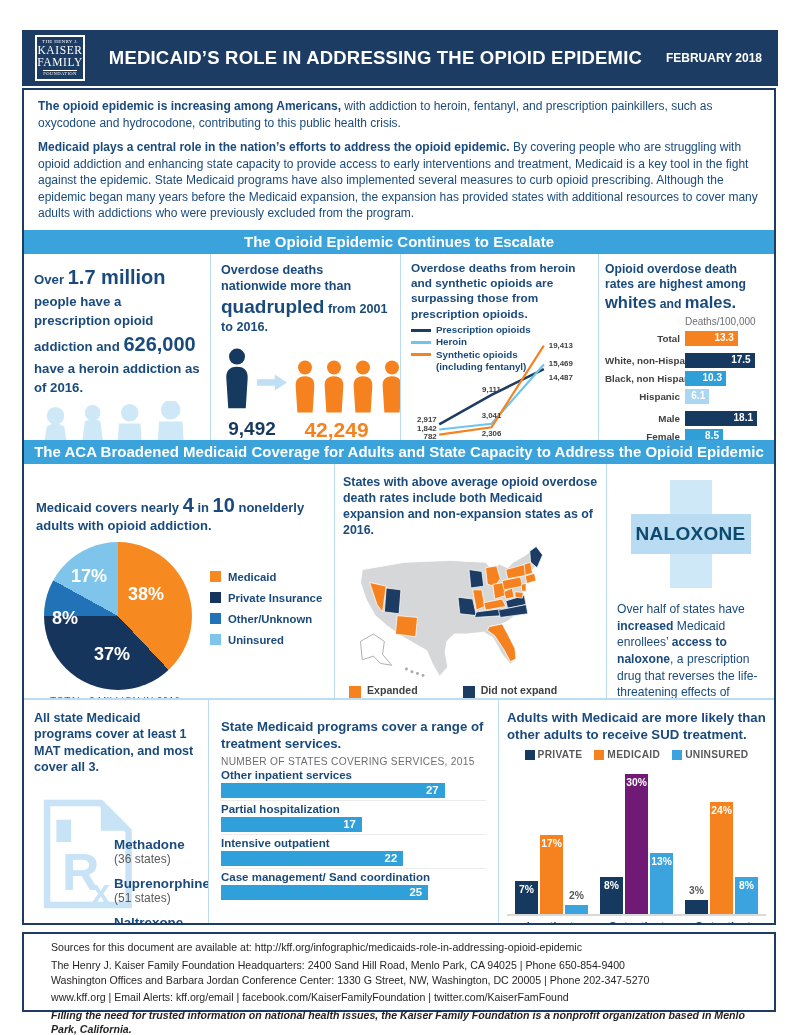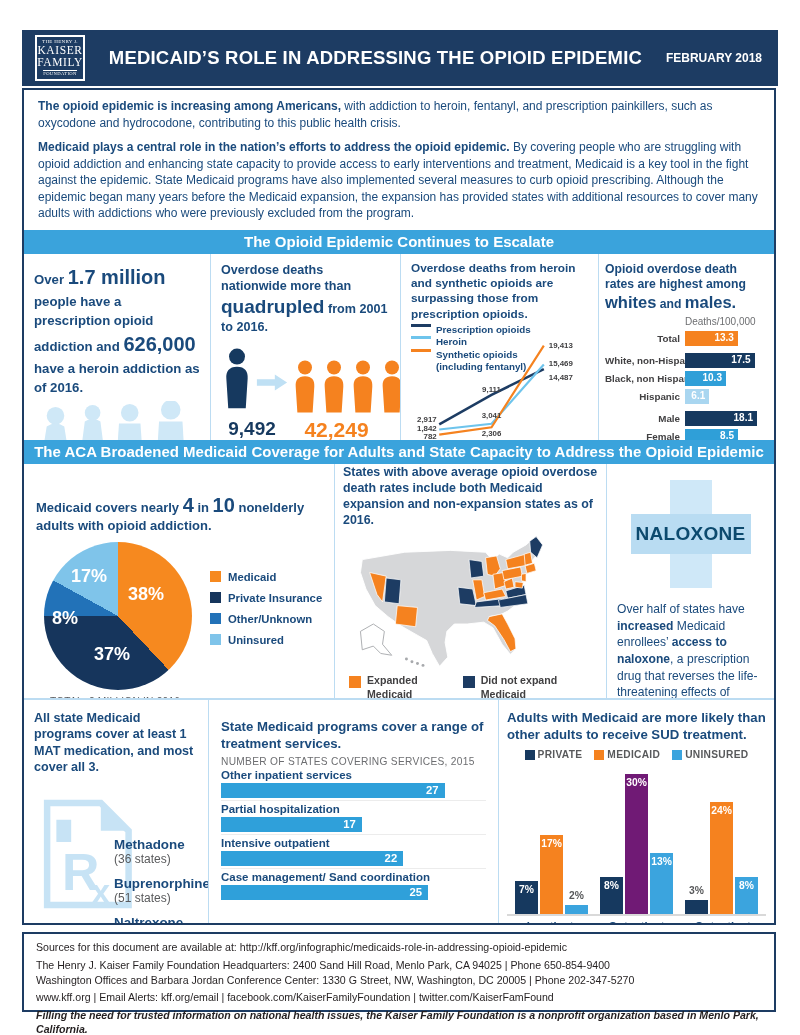--- a/index.html
+++ b/index.html
@@ -38,36 +38,36 @@
   .quad-right{flex:1;display:flex;justify-content:flex-start;gap:1px}
   .p-navy{fill:#16395f}.p-orange{fill:#f5821f}
   .quad-nums{display:flex;margin-top:4px}
   .qn-l{width:62px;text-align:center;color:#16395f}
   .qn-r{flex:1;text-align:center;color:#f5821f}
   .qn-big{font-size:19px;font-weight:800;display:block}
   .qn-r .qn-big{font-size:21px}
   .qn-d{font-size:12.3px;font-weight:bold;display:block}
   .trend-wrap{position:relative}
   .trend-legend{position:absolute;top:2px;left:0;line-height:1.25}
-  .tl-row{font-size:9.8px;font-weight:bold;color:#1a4a7c;display:flex;}
+  .tl-row{font-size:9.8px;font-weight:bold;color:#1a4a7c;display:flex;align-items:center}
   .tl-sw{display:inline-block;width:20px;height:3px;margin-right:5px;flex:none}
   .tl-indent{margin-left:25px}
   .c3 .colhead{font-size:11.8px}
   svg text{font-family:"Liberation Sans",sans-serif}
   .r-big{font-size:16.5px;font-weight:800}
   .c4 .colhead{font-size:12.2px;line-height:1.25}
   .r-unit{color:#6d6e71;font-size:10px;margin:3px 4px 4px 80px}
   .r-row{display:flex;align-items:center;margin-bottom:3px}
   .r-lab{width:80px;text-align:right;padding-right:5px;font-size:9.8px;font-weight:bold;color:#414042;flex:none;white-space:nowrap}
   .r-bar{height:15px;position:relative;flex:none}
   .r-val{position:absolute;right:4px;top:1.5px;color:#fff;font-weight:bold;font-size:10px}
   
   .sec2{height:234px}
   .c5{width:310px;padding:28px 12px}
-  .c6{width:272px;padding:0 8px}
+  .c6{width:272px;padding:10px 8px}
   .c7{width:168px;padding:12px 10px}
   .c5 .colhead{font-size:13px}
   .pie-flex{display:flex}
   .pie{width:148px;height:148px;border-radius:50%;position:relative;margin:7px 0 3px 8px;flex:none}
   .pl{position:absolute;color:#fff;font-weight:800;font-size:18px}
   .pie-legend{margin:36px 0 0 18px}
   .pg-item{display:flex;align-items:center;margin-bottom:9px}
   .pg-sw{width:11px;height:11px;margin-right:7px;flex:none}
   .pg-lab{font-size:11.3px;font-weight:bold;color:#1a4a7c;white-space:nowrap}
   .total-lab{color:#58595b;font-size:10.2px;margin:3px 0 0 14px;letter-spacing:.2px}
@@ -111,21 +111,21 @@
   .sl-item{display:flex;align-items:center}
   .sl-sw{width:10px;height:10px;margin-right:3px}
   .sl-lab{font-size:10.2px;font-weight:bold;color:#58595b;letter-spacing:.3px}
   .sud-plot{display:flex;justify-content:space-around;align-items:flex-end;height:140px;border-bottom:2px solid #d9d9d9;margin-top:16px;padding:0 2px}
   .sud-group{display:flex;align-items:flex-end}
   .sud-bar{width:23px;margin:0 1px;position:relative}
   .sud-bl{position:absolute;left:-4px;right:-4px;text-align:center;font-weight:bold;font-size:10.3px}
   .sud-cats{display:flex;justify-content:space-around;margin-top:4px}
   .sud-cat{width:86px;text-align:center;font-size:11.2px;font-weight:bold;color:#1a4a7c;line-height:1.15}
   
-  .footer{position:absolute;left:22px;top:932px;width:754px;height:80px;border:2px solid #1d3c63;padding:7px 12px;color:#231f20;font-size:10.6px;line-height:1.3}
+  .footer{position:absolute;left:22px;top:932px;width:754px;height:80px;border:2px solid #1d3c63;padding:7px 27px;color:#231f20;font-size:10.6px;line-height:1.3}
   .footer p{margin-bottom:4px}
   .f-tight{margin-bottom:1px !important}
   .f-tag{font-weight:bold;font-style:italic}
 </style>
 </head>
 <body>
 
 <div class="hdr">
   <div class="logo">
     <span class="l1">THE HENRY J.</span>
@@ -285,21 +285,21 @@
             </div>
           </div>
           <div class="r-row" style="margin-top: 7px;">
             <span class="r-lab">Male</span>
             <div class="r-bar" style="width: 72px; background: rgb(22, 57, 95);">
               <span class="r-val">18.1</span>
             </div>
           </div>
           <div class="r-row">
             <span class="r-lab">Female</span>
-            <div class="r-bar" style="width: 53px; background: rgb(47, 159, 216);">
+            <div class="r-bar" style="width: 38px; background: rgb(47, 159, 216);">
               <span class="r-val">8.5</span>
             </div>
           </div>
         </div>
 
     </div>
   </div>
 
   <div class="banner">The ACA Broadened Medicaid Coverage for Adults and State Capacity to Address the Opioid Epidemic</div>
 

